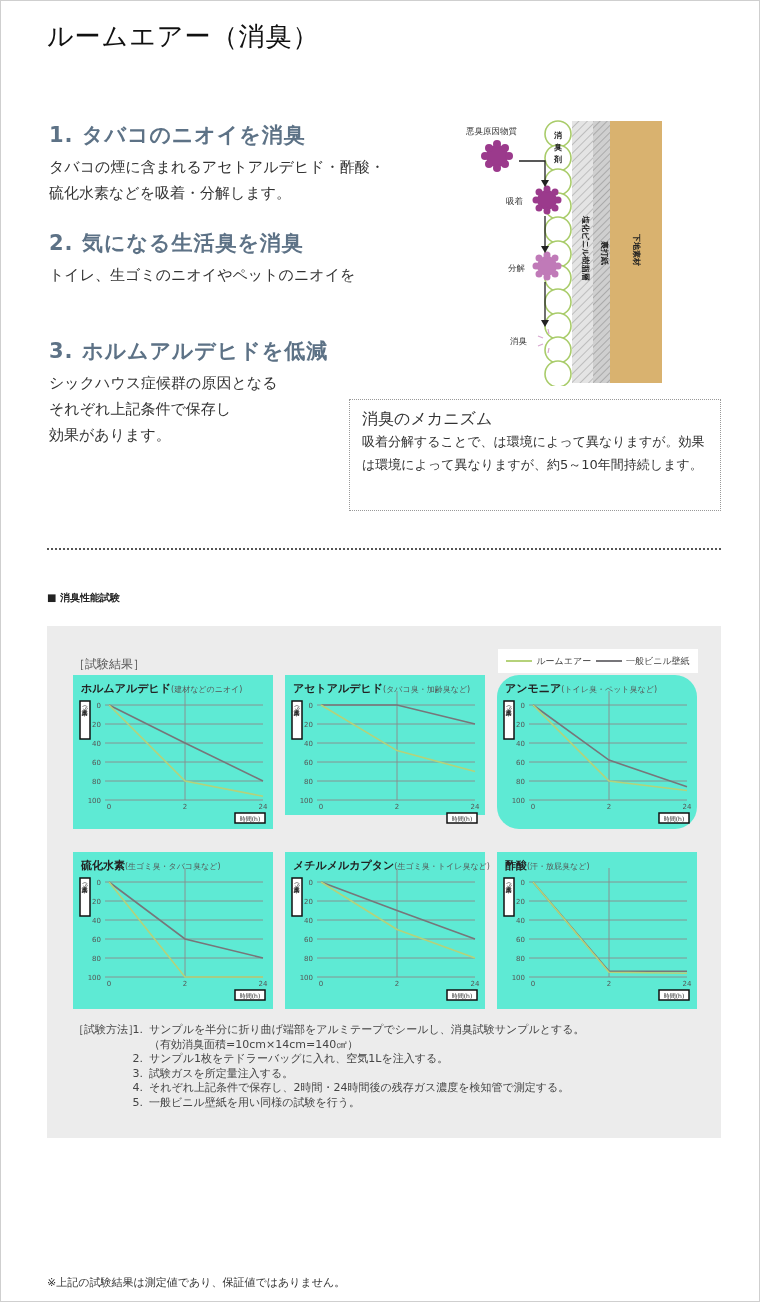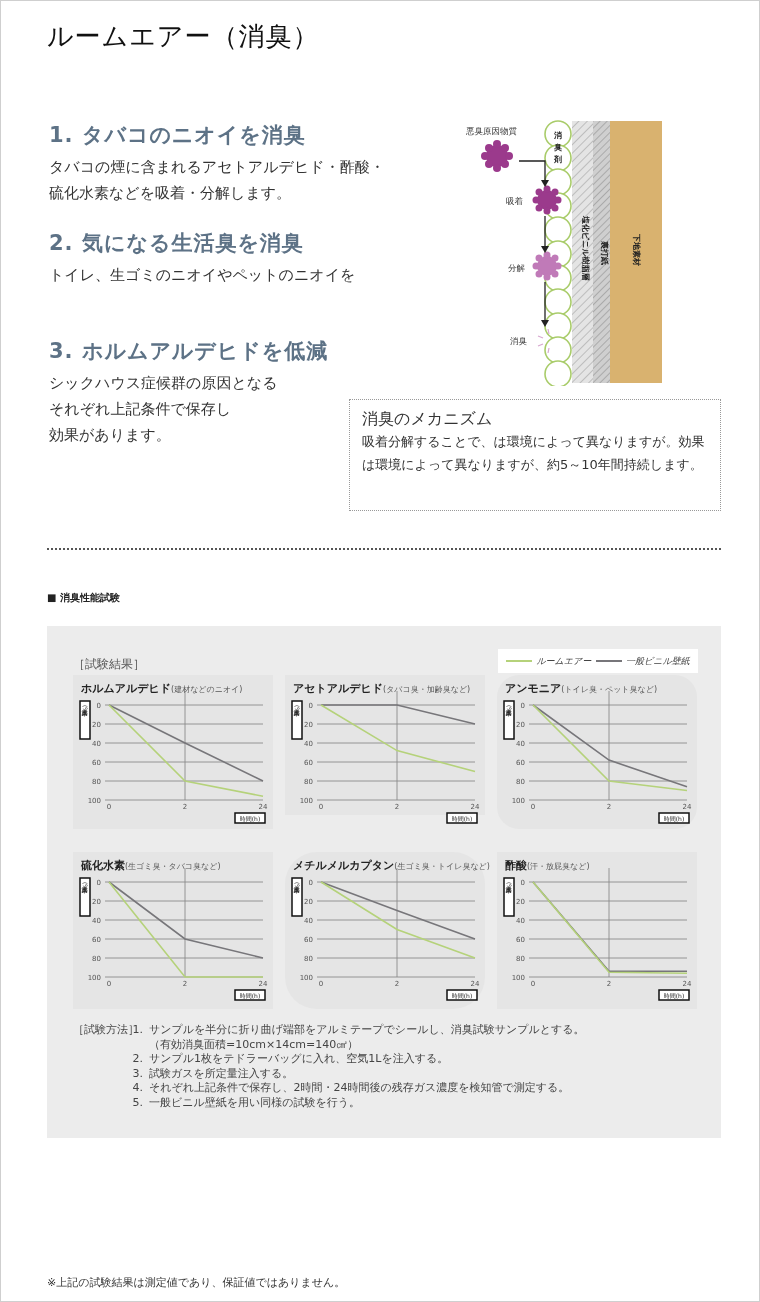--- a/index.html
+++ b/index.html
@@ -26,24 +26,24 @@
   .section-heading { left: 46px; top: 590px; font-size: 10px; font-weight: bold; color: #222; white-space: nowrap; }
 
   .panel { left: 46px; top: 625px; width: 674px; height: 512px; background: #ececec; }
   .results-label { left: 72px; top: 655px; font-size: 12px; color: #555; }
 
   .legend {
     left: 497px; top: 648px; width: 200px; height: 24px; background: #fff;
     display: flex; align-items: center; justify-content: space-around; font-size: 9px; color: #444;
     padding: 0 6px;
   }
-  .legend-item { display: flex; align-items: center; gap: 4px; white-space: nowrap; font-style: italic; }
+  .legend-item { display: flex; align-items: center; gap: 4px; white-space: nowrap; }
   .legend-swatch { width: 26px; height: 2px; display: inline-block; }
 
-  .chart-card { background: #e5e5e5; width: 200px; }
+  .chart-card { background: #5eead4; width: 200px; }
   .chart-card svg { display: block; }
   .chart-title { position: absolute; left: 8px; top: 6px; font-size: 11px; font-weight: bold; color: #222; white-space: nowrap; }
   .chart-title small { font-size: 8px; font-weight: normal; color: #555; }
 
   .method { left: 72px; top: 1022px; font-size: 11px; color: #444; line-height: 14.5px; }
   .method-row { display: flex; white-space: nowrap; }
   .method-label { width: 56px; }
   .method-num { width: 14px; text-align: right; margin-right: 6px; }
 
   .footnote { left: 46px; top: 1274px; font-size: 11px; color: #333; white-space: nowrap; }
@@ -302,21 +302,21 @@
       <text x="112" y="134" font-size="7" text-anchor="middle" fill="#555">2</text>
       <text x="190" y="134" font-size="7" text-anchor="middle" fill="#555">24</text>
       <rect x="7" y="26" width="10" height="38" fill="#fff" stroke="#111" stroke-width="1.5"></rect>
       <text x="12" y="30" font-size="6" fill="#222" writing-mode="tb" text-anchor="start">消臭率(%)</text>
       <rect x="162" y="138" width="30" height="10" fill="#fff" stroke="#111" stroke-width="1.5"></rect>
       <text x="177" y="146" font-size="6" fill="#222" text-anchor="middle">時間(h)</text>
       <polyline points="36,30 112,87 190,106" fill="none" stroke="#77767a" stroke-width="1.6"></polyline>
       <polyline points="36,30 112,125 190,125" fill="none" stroke="#b5d27a" stroke-width="1.6"></polyline>
     </svg>
   </div>
-<div class="abs chart-card" style="left:284px;top:851px;height:157px;border-radius:32px;">
+<div class="abs chart-card" style="left:284px;top:851px;height:157px;">
     <div class="chart-title"><span>メチルメルカプタン</span><small>(生ゴミ臭・トイレ臭など)</small></div>
     <svg width="200" height="157">
       <line x1="32" x2="190" y1="30" y2="30" stroke="#8a8a8a" stroke-width="0.9"></line>
       <text x="28" y="33" font-size="7" text-anchor="end" fill="#555">0</text>
       <line x1="32" x2="190" y1="49" y2="49" stroke="#8a8a8a" stroke-width="0.9"></line>
       <text x="28" y="52" font-size="7" text-anchor="end" fill="#555">20</text>
       <line x1="32" x2="190" y1="68" y2="68" stroke="#8a8a8a" stroke-width="0.9"></line>
       <text x="28" y="71" font-size="7" text-anchor="end" fill="#555">40</text>
       <line x1="32" x2="190" y1="87" y2="87" stroke="#8a8a8a" stroke-width="0.9"></line>
       <text x="28" y="90" font-size="7" text-anchor="end" fill="#555">60</text>

